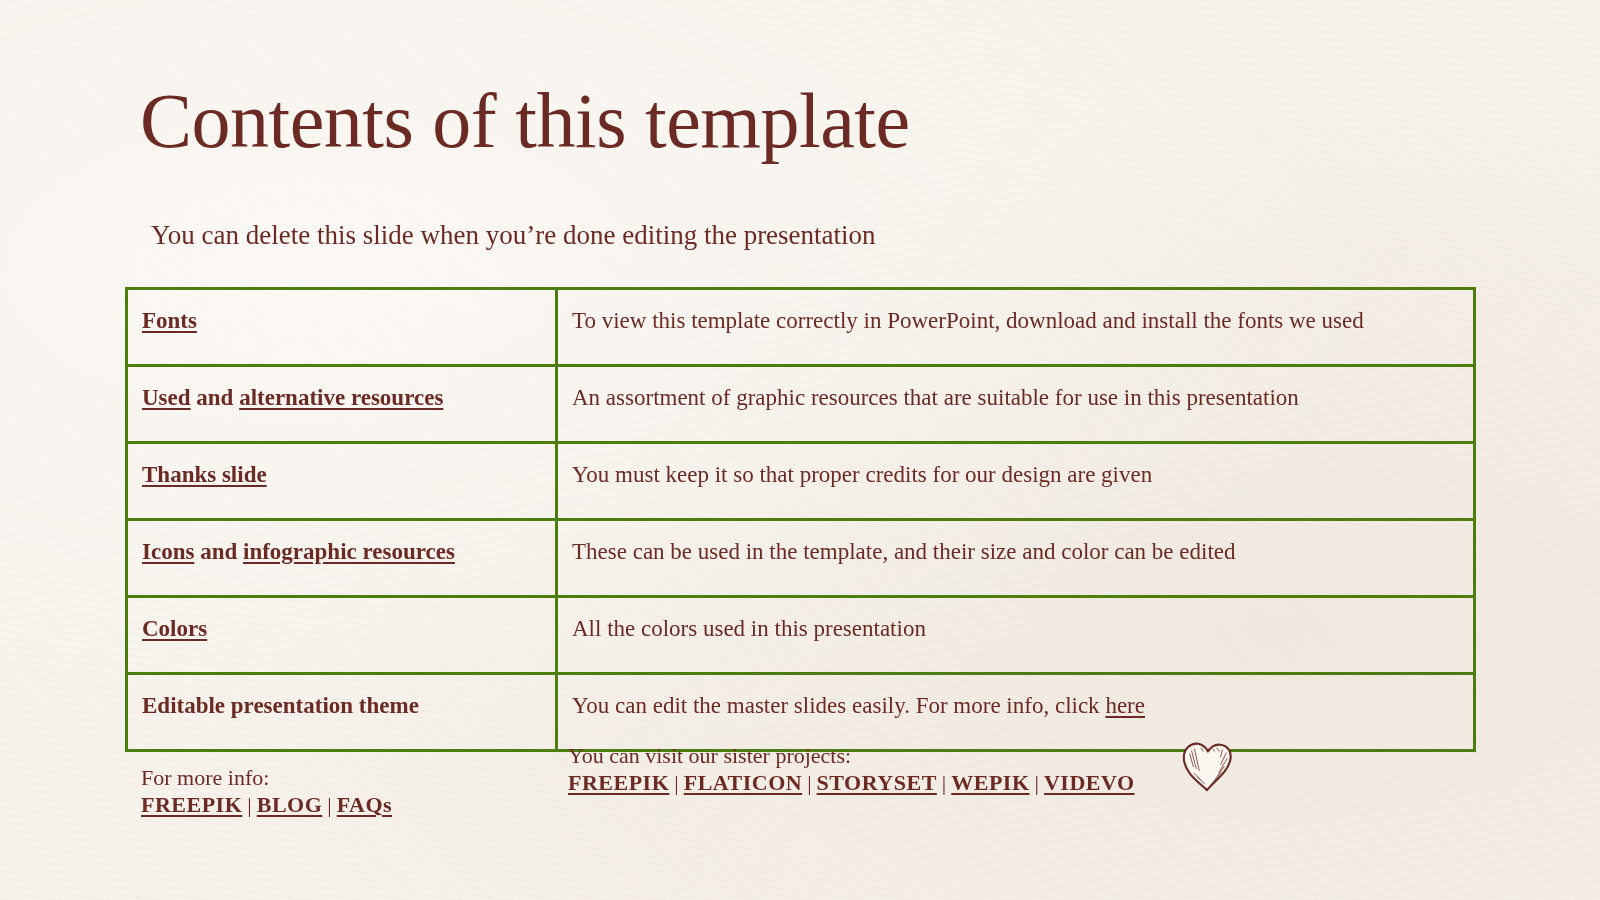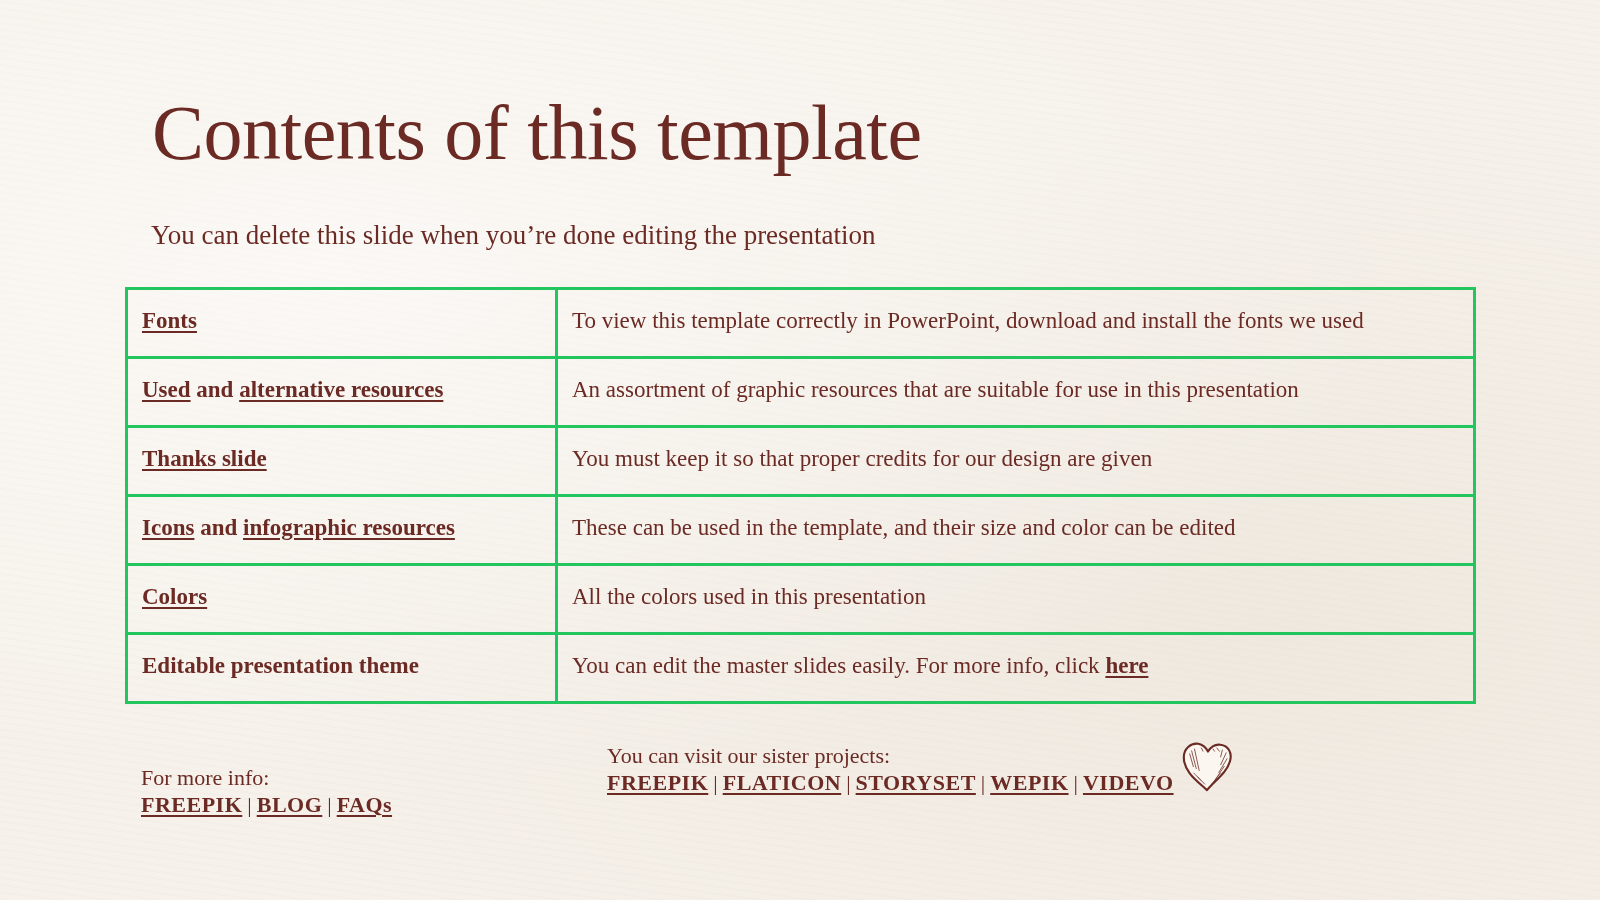--- a/index.html
+++ b/index.html
@@ -10,54 +10,54 @@
         radial-gradient(ellipse at 20% 30%, rgba(255,255,255,0.55), transparent 60%),
         radial-gradient(ellipse at 80% 70%, rgba(230,222,210,0.45), transparent 60%),
         repeating-linear-gradient(8deg, rgba(0,0,0,0.012) 0 2px, transparent 2px 7px);
       font-family: "DejaVu Serif", "Liberation Serif", serif;
       color: #6b2a24;
       position: relative;
     }
     .slide { position: absolute; inset: 0; }
     .title {
       position: absolute; left: 140px; top: 78px;
-      margin: 12px;
+      margin: 0;
       font-family: "Liberation Serif", "DejaVu Serif", serif;
       font-weight: normal;
       font-size: 78px; line-height: 1.1;
       color: #6b2a24;
       letter-spacing: -0.5px;
     }
     .subtitle {
       position: absolute; left: 141px; top: 210px;
       margin: 10px;
       font-family: "Liberation Serif", "DejaVu Serif", serif;
       font-size: 27px;
       color: #6b2a24;
     }
     table.contents {
       position: absolute; left: 125px; top: 287px;
       width: 1351px;
       border-collapse: collapse;
       font-family: "Liberation Serif", "DejaVu Serif", serif;
     }
     table.contents td {
-      border: 3px solid #22c55e;
+      border: 3px solid #4d7c0f;
       height: 62px;
-      padding: 0 0 4px 14px;
+      padding: 0 0 12px 14px;
       vertical-align: middle;
       font-size: 23px;
       color: #6b2a24;
     }
     table.contents td.col-name { width: 413px; font-weight: bold; }
     table.contents td.col-desc { font-weight: normal; }
     a.lnk { color: #6b2a24; text-decoration: underline; text-underline-offset: 3px; cursor: pointer; }
-    .bold { font-weight: bold; }
+    .bold { font-weight: normal; }
     .footer-left { position: absolute; left: 141px; top: 764px; font-family: "Liberation Serif", "DejaVu Serif", serif; font-size: 22px; line-height: 27px; }
-    .footer-right { position: absolute; left: 568px; top: 742px; font-family: "Liberation Serif", "DejaVu Serif", serif; font-size: 22px; line-height: 27px; margin-left: 39px; }
+    .footer-right { position: absolute; left: 568px; top: 742px; font-family: "Liberation Serif", "DejaVu Serif", serif; font-size: 22px; line-height: 27px; }
     .footer-links a { font-weight: bold; letter-spacing: 0.5px; }
     .sep { margin: 0 5px; }
     .heart { position: absolute; left: 1178px; top: 738px; width: 58px; height: 58px; }
   </style>
 </head>
 <body>
 
 <div class="slide">
   <h1 class="title">Contents of this template</h1>
   <p class="subtitle">You can delete this slide when you’re done editing the presentation</p>

